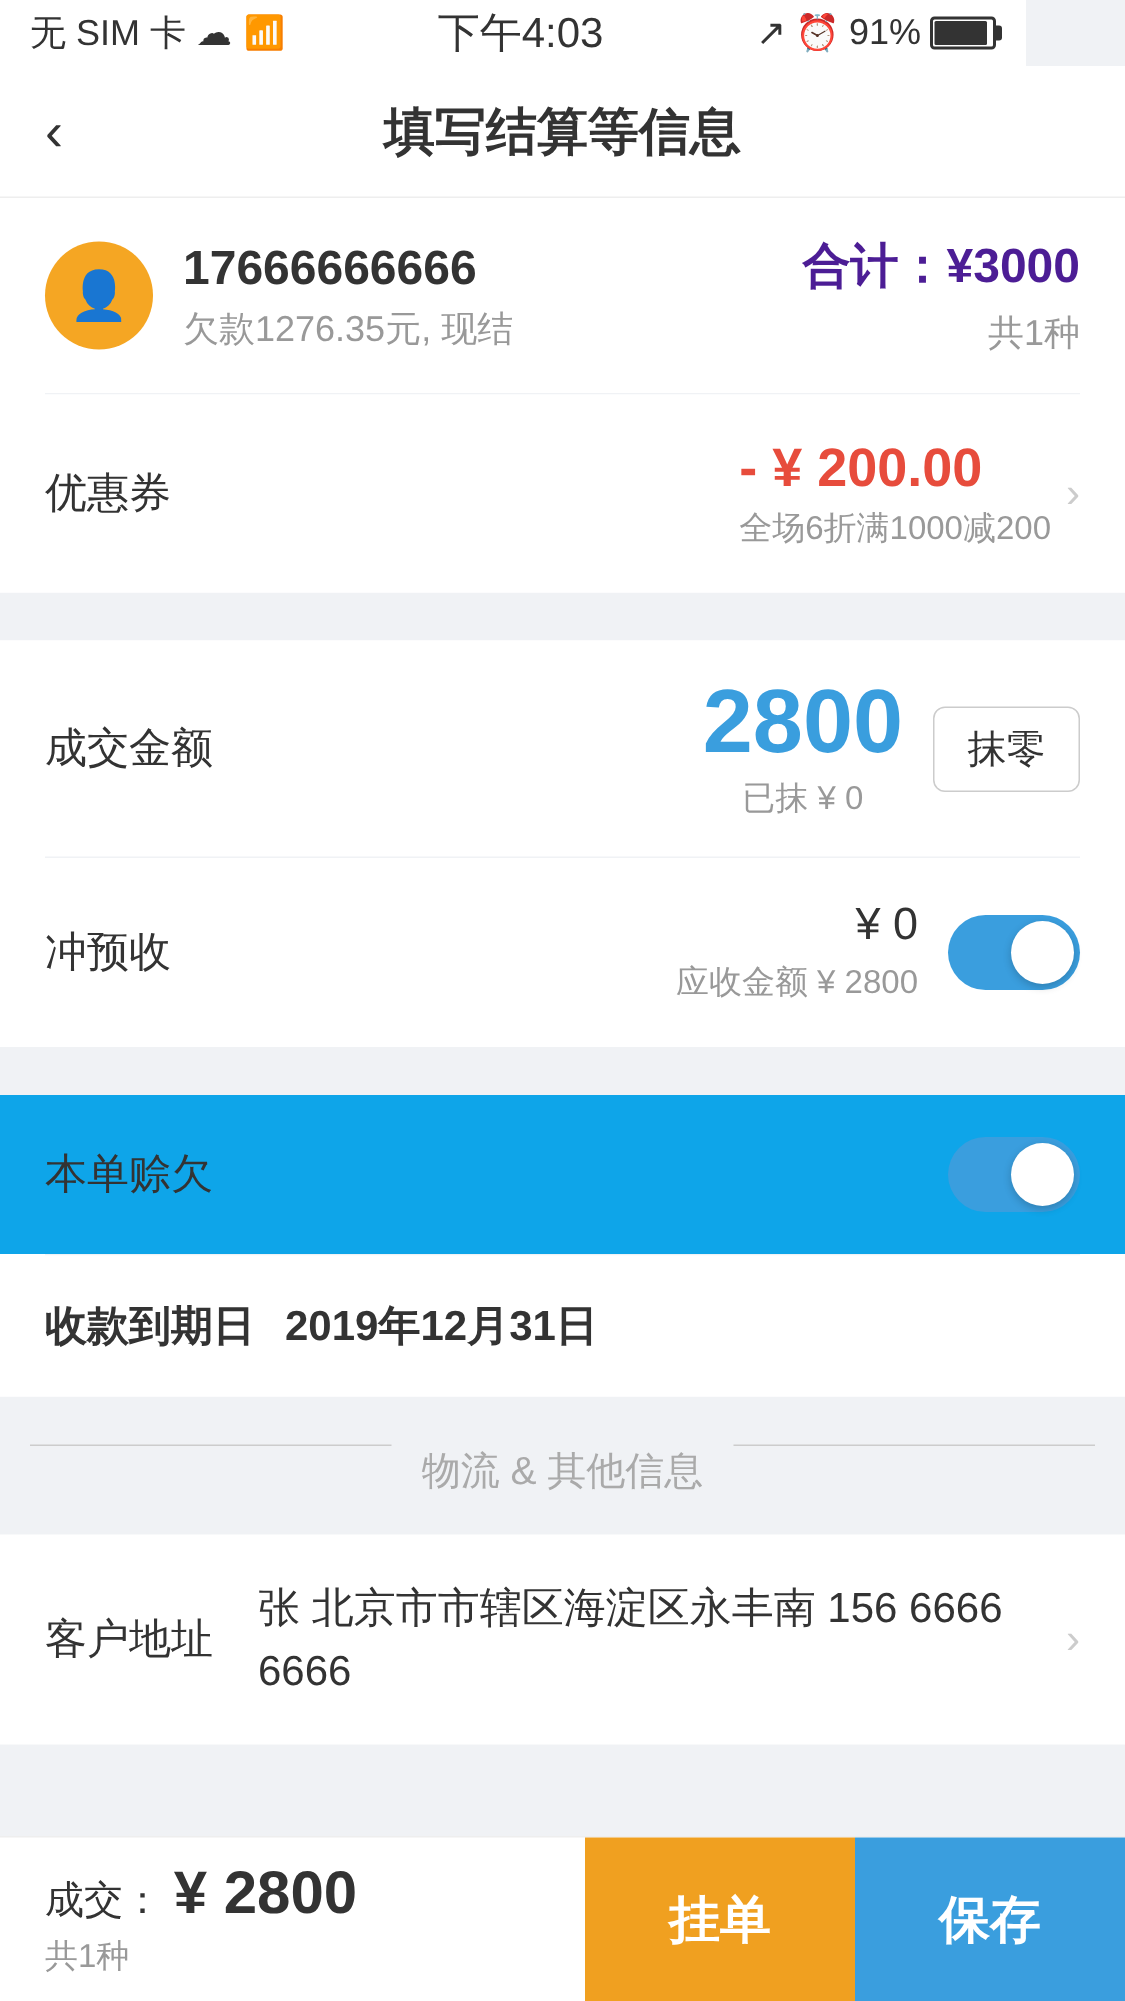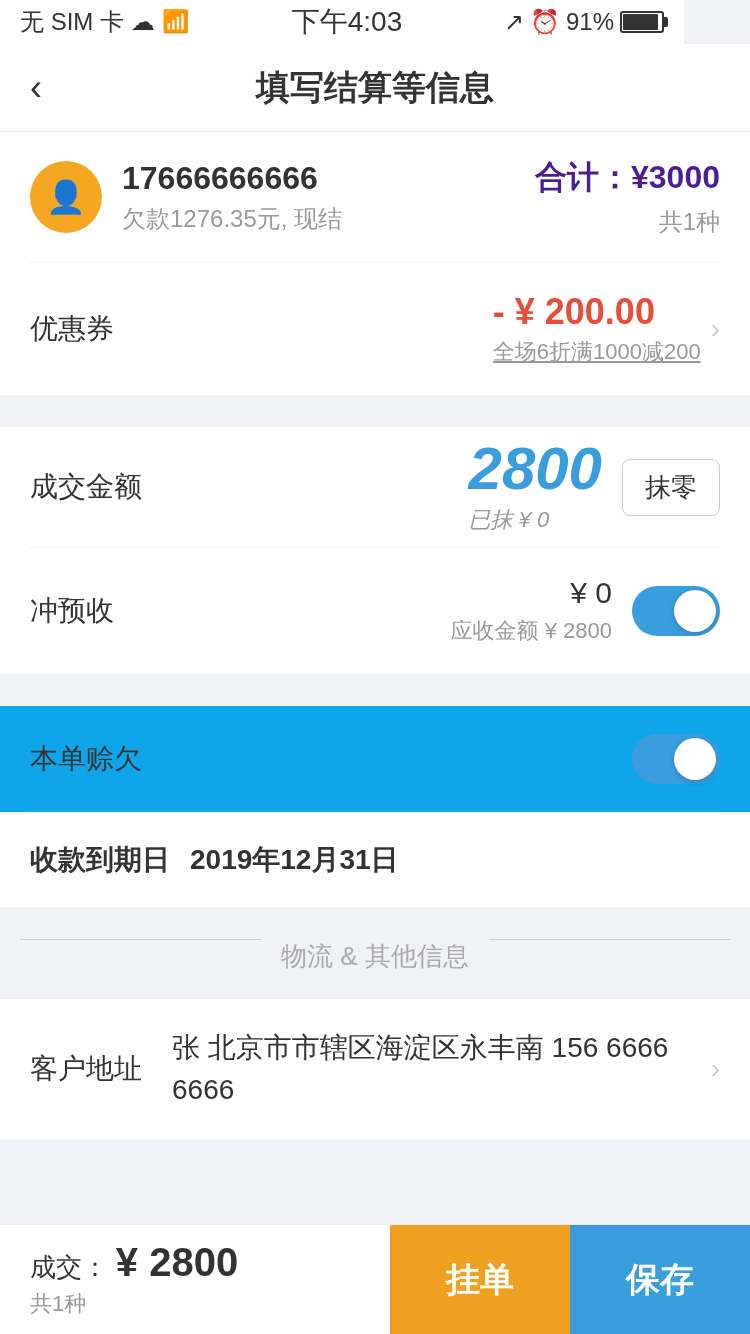--- a/index.html
+++ b/index.html
@@ -103,40 +103,40 @@
     .row {
       background: #fff;
       display: flex;
       align-items: center;
       justify-content: space-between;
       padding: 28px 30px;
     }
     .row-label { font-size: 28px; color: #333; }
     .row-right { display: flex; align-items: center; gap: 10px; }
     .coupon-amount { font-size: 36px; color: #e74c3c; font-weight: 600; }
-    .coupon-desc { font-size: 22px; color: #999; margin-top: 4px; text-align: right; text-decoration: underline; }
+    .coupon-desc { font-size: 22px; color: #999; margin-top: 4px; text-align: right; }
     .arrow-icon { color: #ccc; font-size: 28px; }
 
     
     .section-gap {
       height: 16px;
       background: #f0f2f5;
     }
 
     
     .deal-row {
       background: #fff;
-      padding: 12px 30px;
+      padding: 24px 30px;
       display: flex;
       align-items: center;
       justify-content: space-between;
     }
     .deal-label { font-size: 28px; color: #333; }
     .deal-right { display: flex; align-items: center; gap: 20px; }
-    .deal-amount-wrap { text-align: left; font-style: italic; }
+    .deal-amount-wrap { text-align: center; }
     .deal-amount { font-size: 60px; color: #3a9ede; font-weight: 600; line-height: 1; }
     .deal-zeroed { font-size: 22px; color: #999; margin-top: 6px; }
     .round-btn {
       border: 1px solid #ccc;
       border-radius: 8px;
       padding: 10px 22px;
       font-size: 26px;
       color: #333;
       background: #fff;
       cursor: pointer;

